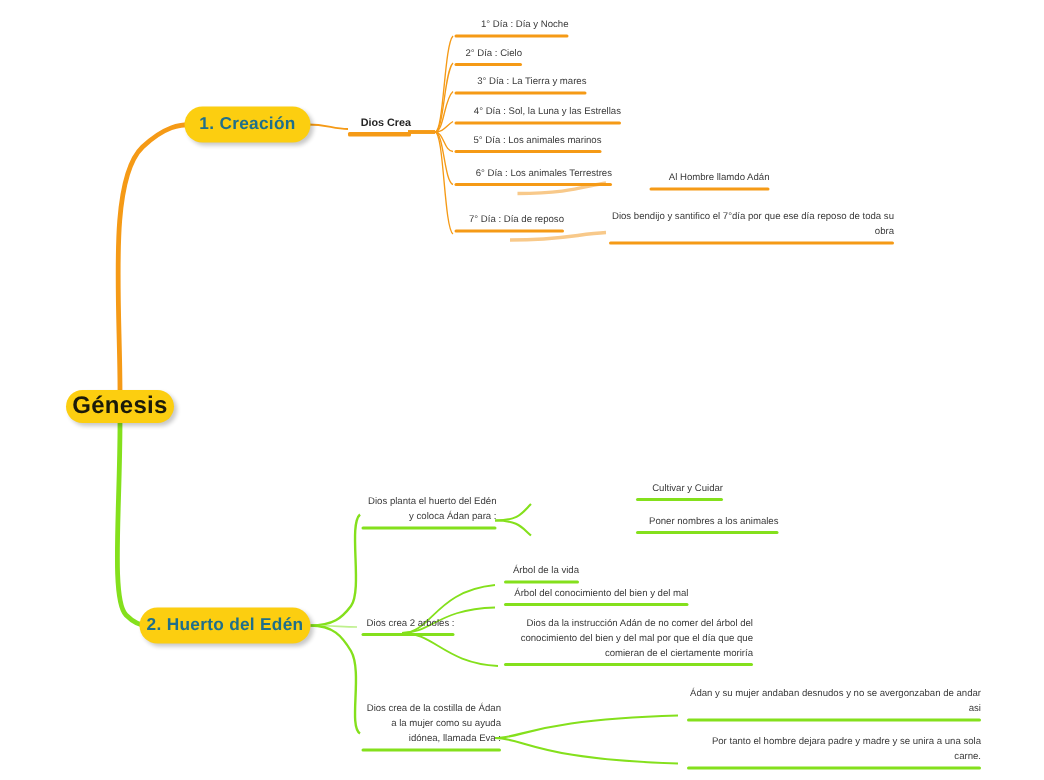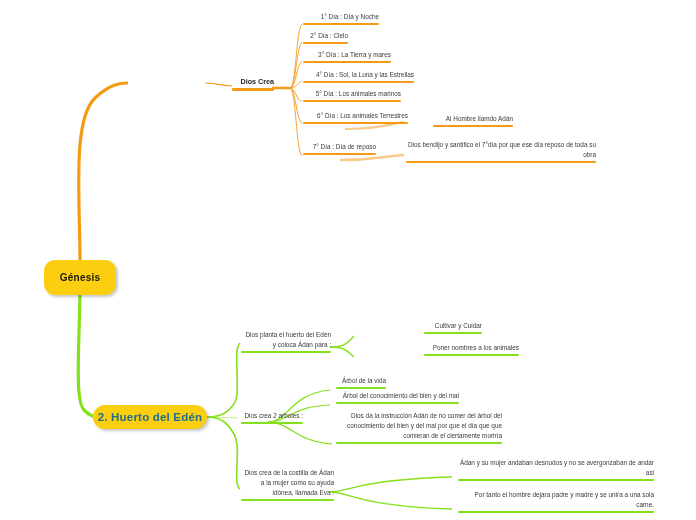--- a/index.html
+++ b/index.html
@@ -35,22 +35,22 @@
     box-shadow: 2px 2px 3px rgba(0,0,0,0.22);
     display: flex;
     align-items: center;
     justify-content: center;
     white-space: nowrap;
     font-weight: bold;
     letter-spacing: 0.2px;
   }
   .pill-root {
     color: #1a1a0a;
-    font-size: 10px;
-    height: 35px;
+    font-size: 16px;
+    height: 22px;
     border-radius: 11px;
   }
   .pill-branch {
     color: #1F6F8B;
     font-size: 11.5px;
     height: 24px;
     border-radius: 12px;
   }
 
   
@@ -117,20 +117,23 @@
     <path d="M 268 422 C 290 422 296 442 332 444" fill="none" stroke="#84E01C" stroke-width="1.2"></path>
 
     <path d="M 330 492 C 350 492 354 480 452 477" fill="none" stroke="#84E01C" stroke-width="1.4"></path>
     <path d="M 330 492 C 350 492 356 506 452 509" fill="none" stroke="#84E01C" stroke-width="1.4"></path>
   </svg>
 
   <div class="pill pill-root" style="left:44px; top:260px; width:72px;">
     <span>Génesis</span>
   </div>
 
+  <div class="pill pill-branch" style="left:123px; top:71px; width:84px;">
+    <span>1. Creación</span>
+  </div>
 
   <div class="node o lead" style="left:232px; top:76px; width:42px;">
     <span class="txt">Dios Crea</span>
     <span class="rule"></span>
   </div>
 
   <div class="node o" style="left:303px; top:12px; width:76px;">
     <span class="txt">1° Día : Día y Noche</span>
     <span class="rule"></span>
   </div>

